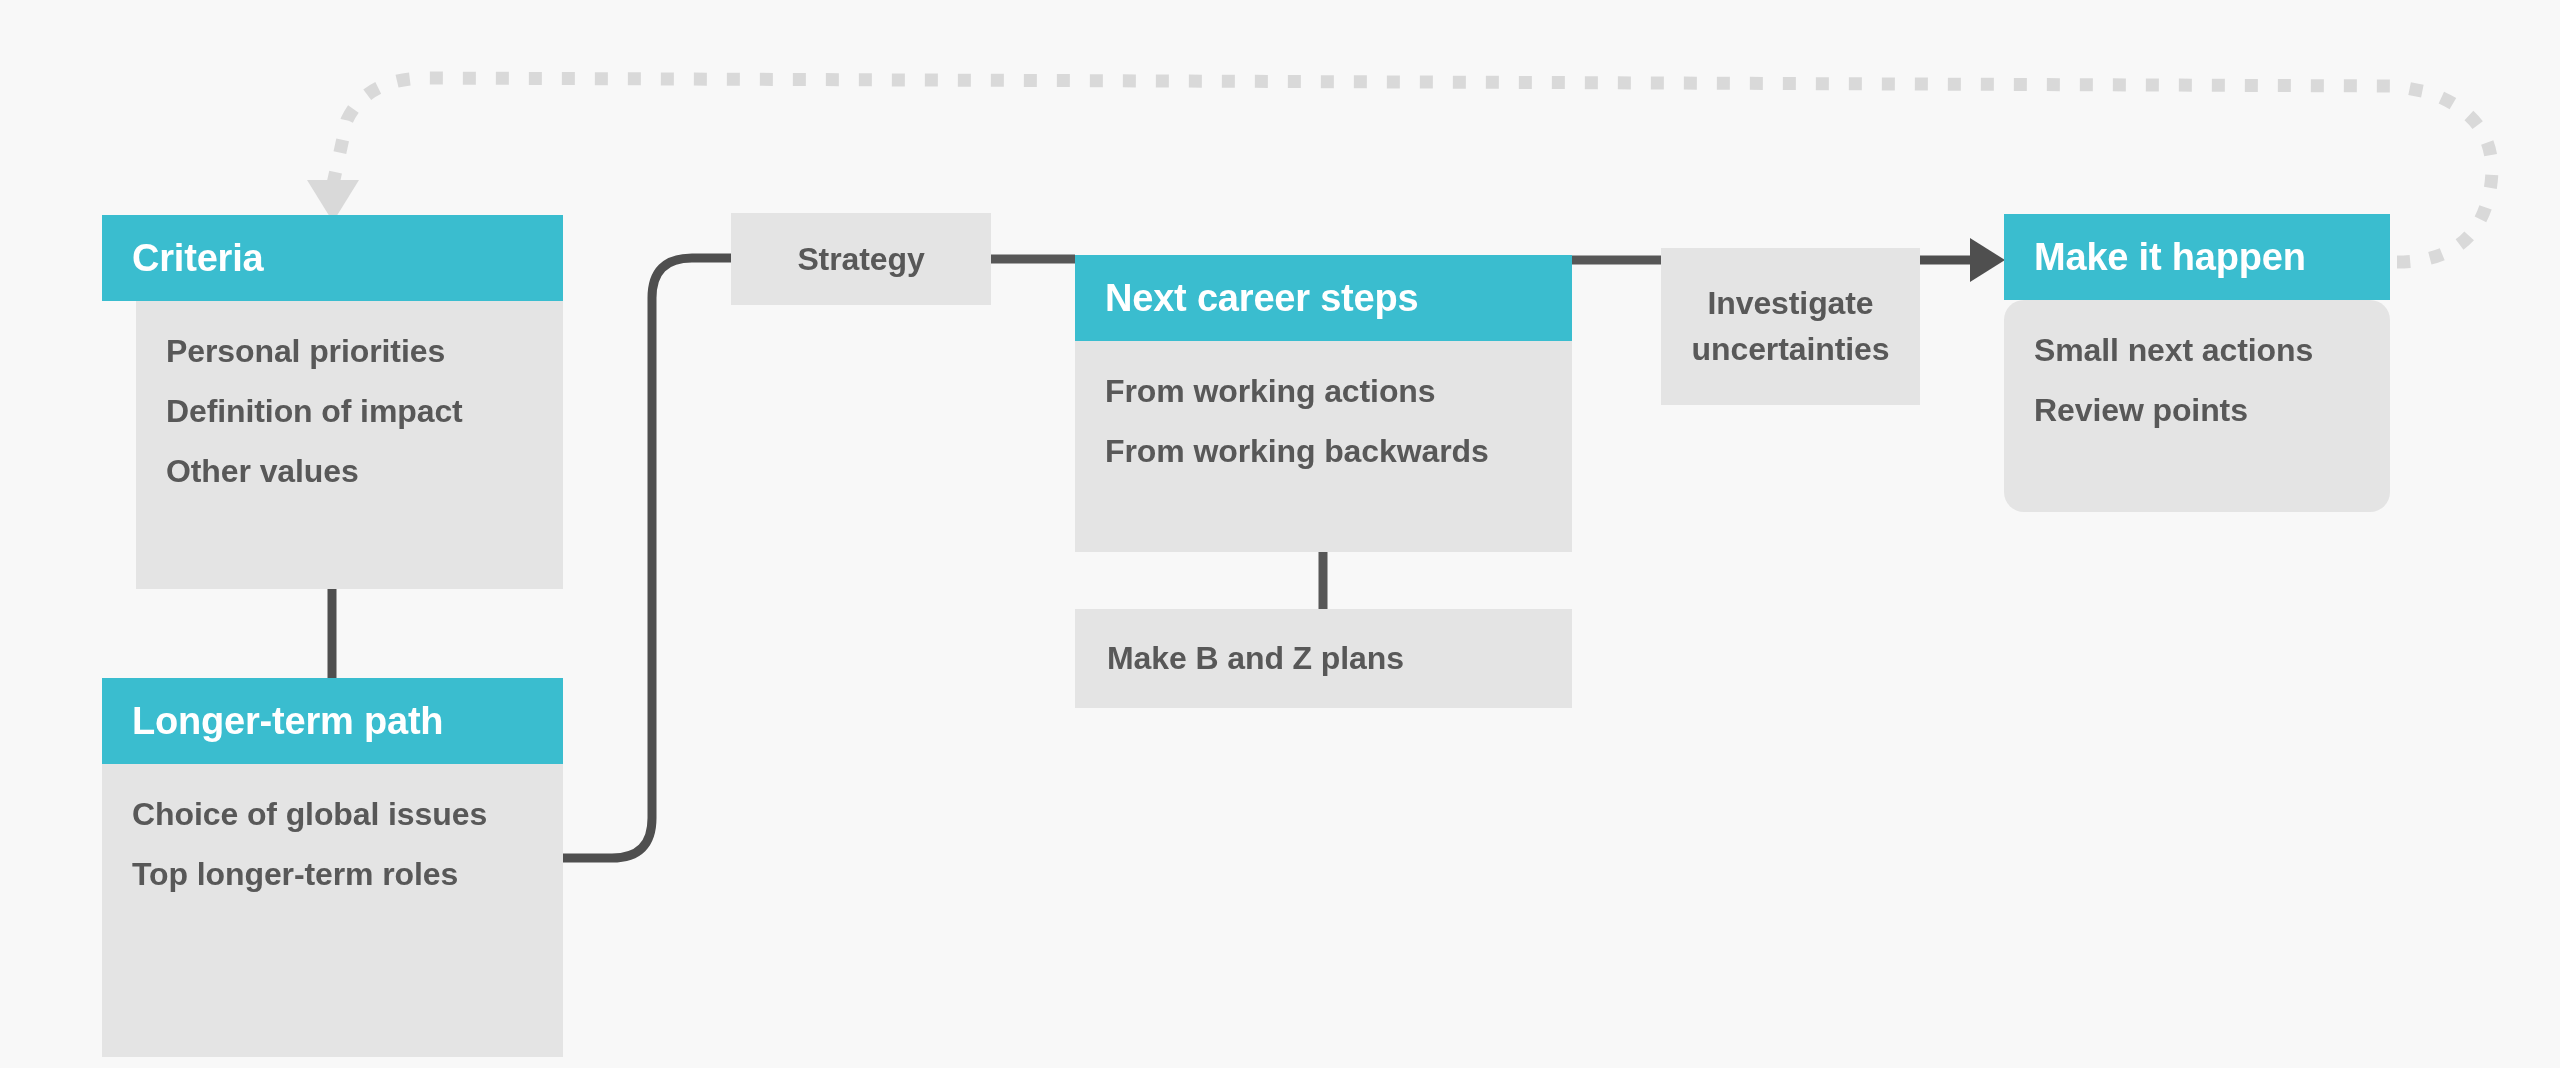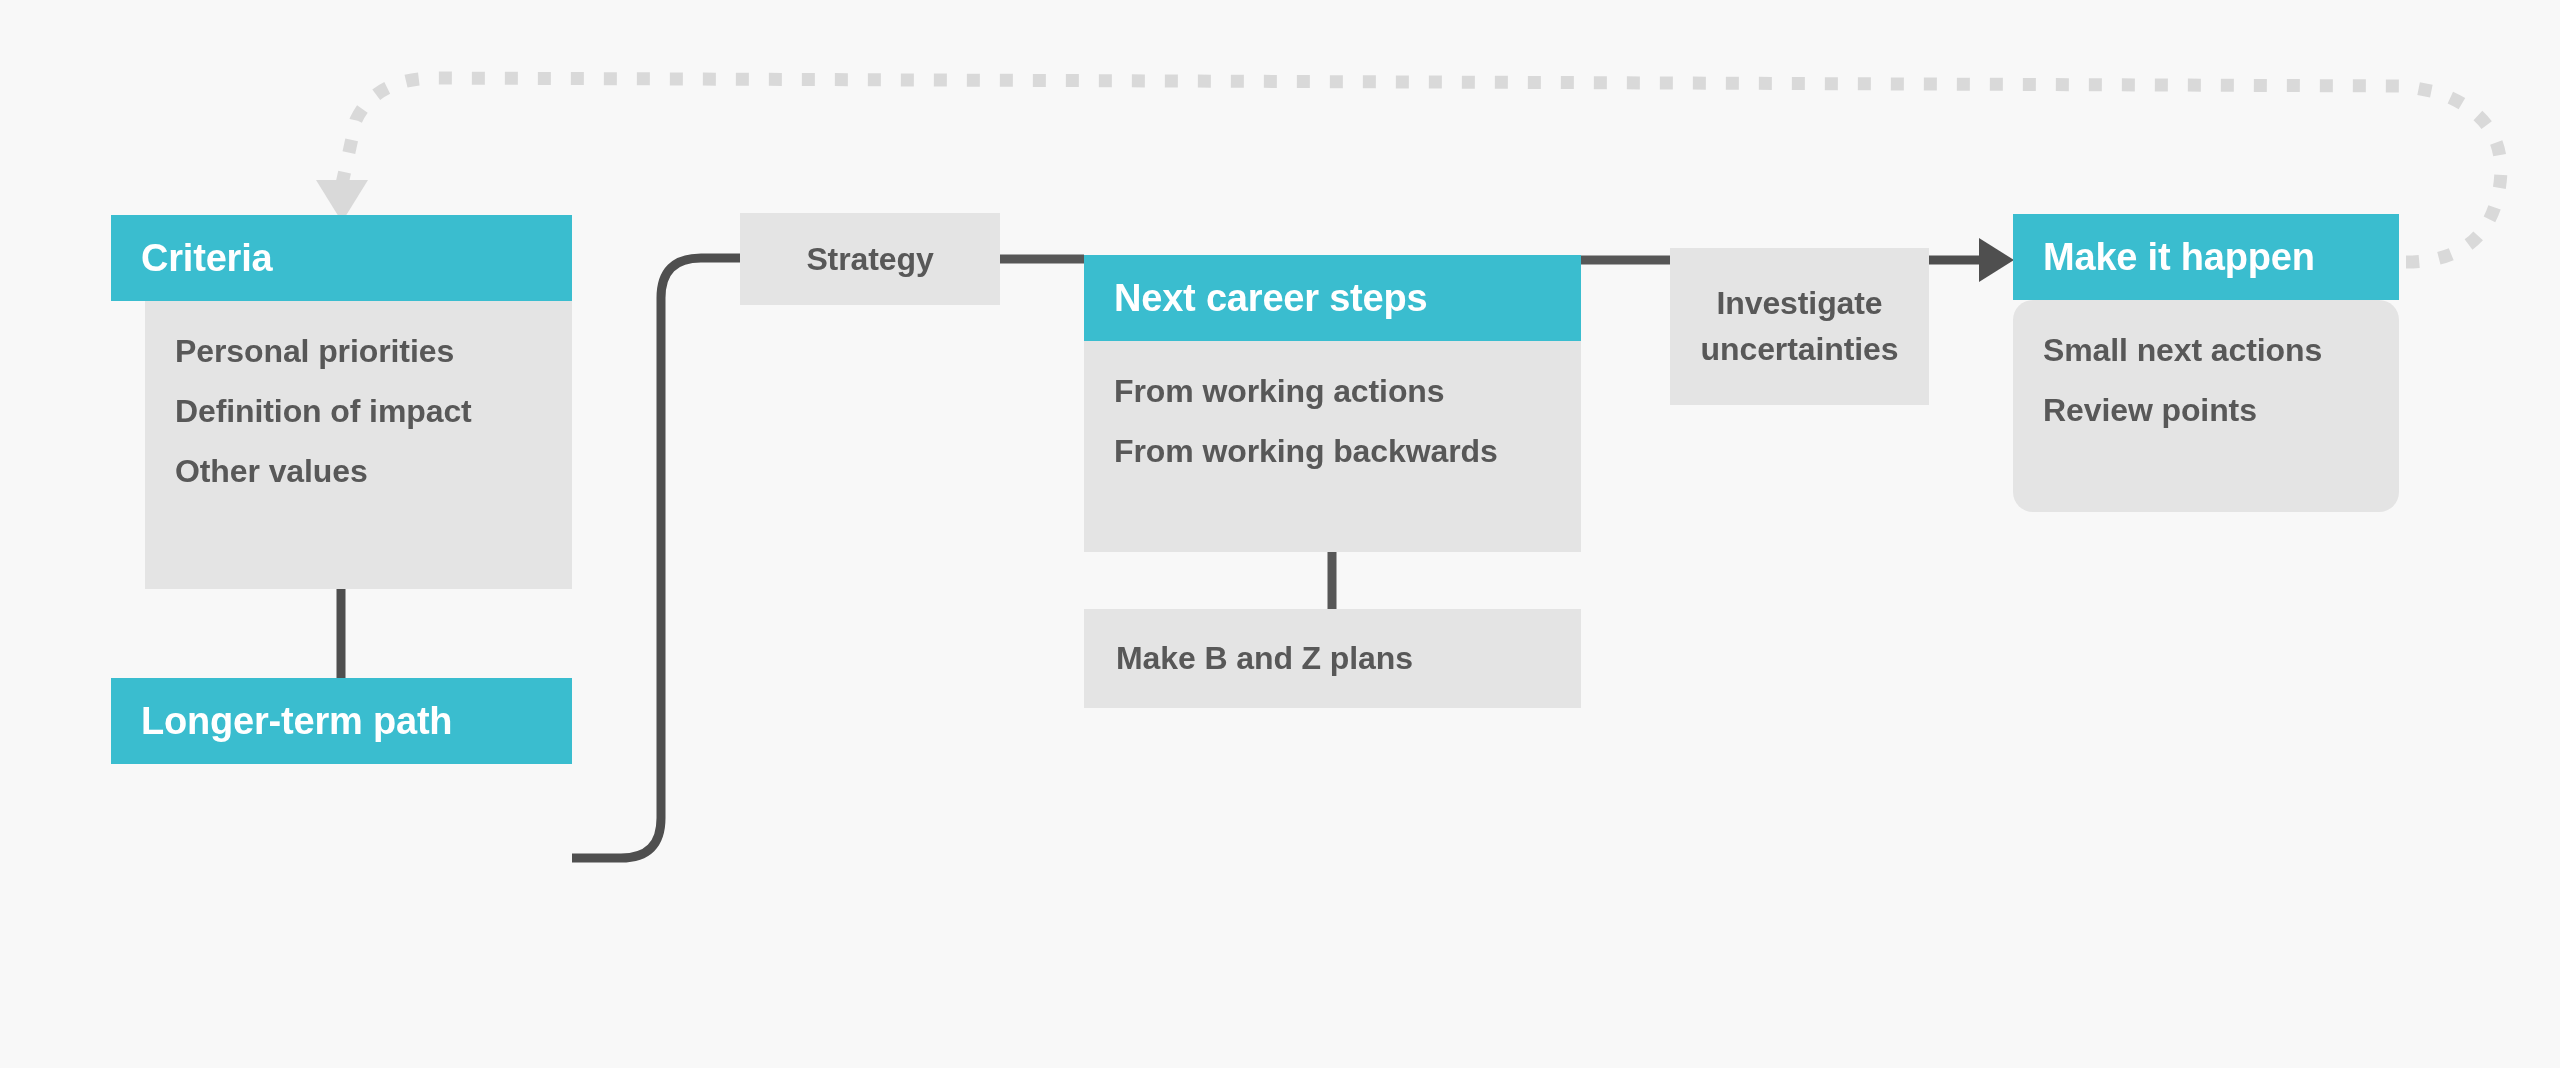--- a/index.html
+++ b/index.html
@@ -9,21 +9,21 @@
   }
   body {
     width: 2560px;
     height: 1068px;
     position: relative;
     overflow: hidden;
     font-family: "Liberation Sans", sans-serif;
   }
   #canvas {
     position: absolute;
-    left: 16px; top: 0;
+    left: 7px; top: 0;
     width: 2492px;
     height: 1068px;
   }
   svg.wires {
     position: absolute;
     left: 0; top: 0;
     width: 2560px;
     height: 1068px;
     overflow: visible;
     pointer-events: none;
@@ -104,20 +104,24 @@
     <div class="node-header">Criteria</div>
     <div class="node-body" style="height:288px;margin-left:34px;">
       <div class="node-item">Personal priorities</div>
       <div class="node-item">Definition of impact</div>
       <div class="node-item">Other values</div>
     </div>
   </div>
 
   <div class="node" style="left:95px; top:678px; width:461px;">
     <div class="node-header">Longer-term path</div>
+    <div class="node-body" style="height:293px;">
+      <div class="node-item">Choice of global issues</div>
+      <div class="node-item">Top longer-term roles</div>
+    </div>
   </div>
 
   <div class="plain-node center" style="left:724px; top:213px; width:260px; height:92px;">
     <span>Strategy</span>
   </div>
 
   <div class="node" style="left:1068px; top:215px; width:497px;margin-top:40px;">
     <div class="node-header">Next career steps</div>
     <div class="node-body" style="height:211px;">
       <div class="node-item">From working actions</div>

